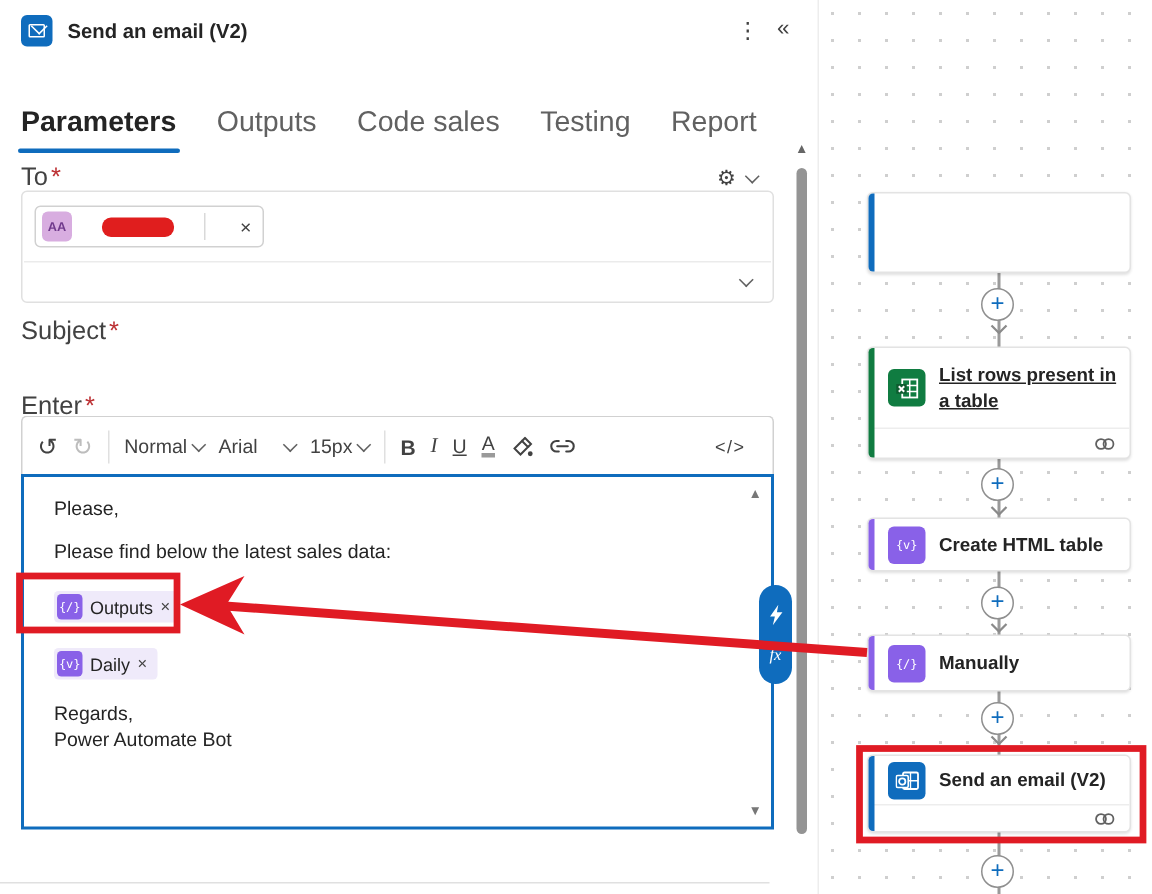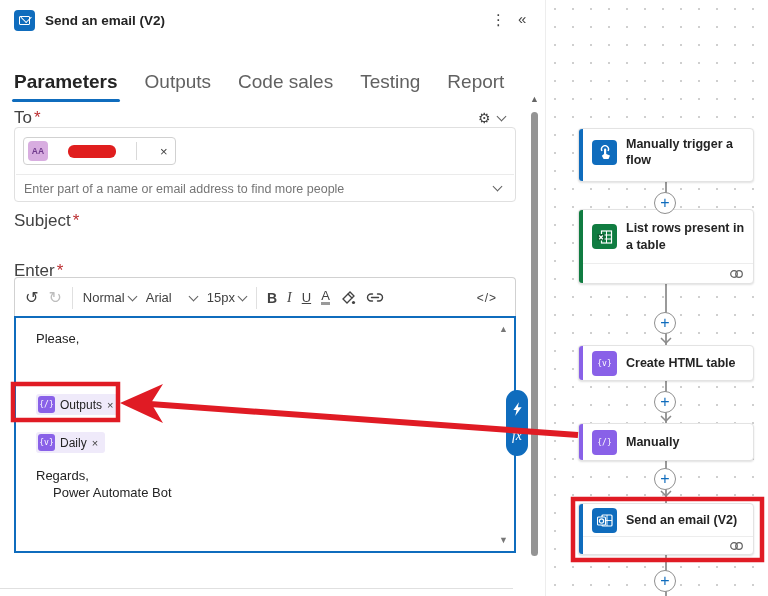--- a/index.html
+++ b/index.html
@@ -72,21 +72,21 @@
   .token { position:absolute; left:20px; display:inline-flex; align-items:center; gap:5px;
     background:#efeafa; border-radius:3px; padding:2px 7px 2px 2px; cursor:pointer; }
   .token-icon { width:17px; height:17px; border-radius:3px; background:#8961e8; color:#fff;
     font-size:8px; font-family:"DejaVu Sans Mono",monospace; display:flex; align-items:center; justify-content:center; }
   .token-label { font-size:12px; color:#242424; }
   .token-x { font-size:11px; color:#424242; cursor:pointer; }
 
   .fx-pill { position:absolute; left:506px; top:390px; width:22px; height:66px; background:#0f6cbd;
     border-radius:11px; display:flex; flex-direction:column; align-items:center; justify-content:space-evenly;
     z-index:6; cursor:pointer; }
-  .fx-label { color:#fff; font-size:14px; font-style:italic; font-family:"Liberation Serif",serif; }
+  .fx-label { color:#fff; font-size:11px; font-style:italic; font-family:"Liberation Serif",serif; }
 
   .panel-bottom-sep { position:absolute; left:0; top:588px; width:513px; height:1px; background:#e0e0e0; }
 
   .scrollbar { position:absolute; left:528px; top:94px; width:14px; height:502px; }
   .sb-arrow { position:absolute; left:2px; top:0; font-size:9px; color:#666; cursor:pointer; }
   .sb-thumb { position:absolute; left:3px; top:18px; width:7px; height:444px; background:#949494;
     border-radius:4px; cursor:pointer; }
 
   
   .canvas { position:absolute; left:545px; top:0; width:223px; height:596px;
@@ -144,21 +144,20 @@
       <span class="chev" style="margin-top:-3px;"></span>
     </div>
     <div class="to-box">
       <div class="to-chip">
         <span class="avatar">AA</span>
         <span class="redact"></span>
         <span class="chip-div"></span>
         <span class="chip-x">×</span>
       </div>
       <div class="to-sep"></div>
-      <input class="to-input" placeholder="Enter part of a name or email address to find more people" style="">
       <span class="chev to-chevron"></span>
     </div>
 
     <div class="fld-label" style="left:14px; top:211px;">
       <span>Subject</span><span class="req">*</span>
     </div>
 
     <div class="fld-label" style="left:14px; top:261px;">
       <span>Enter</span><span class="req">*</span>
     </div>
@@ -196,33 +195,34 @@
             <path d="M6.5 2 H5 a3.5 3.5 0 0 0 0 7 h1.5 M11.5 9 H13 a3.5 3.5 0 0 0 0-7 h-1.5 M5.5 5.5 h7" fill="none" stroke="#424242" stroke-width="1.4" stroke-linecap="round"></path>
           </svg>
       </span>
       <span class="tb-btn tb-code">&lt;/​&gt;</span>
     </div>
 
     <div class="editor">
       <span class="ed-scroll" style="top:6px;">▲</span>
       <span class="ed-scroll" style="bottom:6px;">▼</span>
       <span class="ed-line" style="top:13px;">Please,</span>
+      <span class="ed-line" style="top:42px;">Please find below the latest sales data:</span>
       <span class="token" style="top:76px;">
         <span class="token-icon">{/}</span>
         <span class="token-label">Outputs</span>
         <span class="token-x">×</span>
       </span>
 
       <span class="token" style="top:114px;">
         <span class="token-icon">{v}</span>
         <span class="token-label">Daily</span>
         <span class="token-x">×</span>
       </span>
       <span class="ed-line" style="top:150px;">Regards,</span>
-      <span class="ed-line" style="top:167px;margin-left:17px;">Power Automate Bot</span>
+      <span class="ed-line" style="top:167px;">Power Automate Bot</span>
     </div>
 
     <div class="fx-pill">
       <svg width="11" height="14" viewBox="0 0 12 15">
         <path d="M7.5 0 L1.5 8.5 H5 L3.5 15 L10.5 5.5 H6.5 Z" fill="#fff"></path>
       </svg>
       <span class="fx-label">fx</span>
     </div>
 
     <div class="panel-bottom-sep"></div>
@@ -231,38 +231,28 @@
       <span class="sb-arrow">▲</span>
       <span class="sb-thumb"></span>
     </div>
   </aside>
 
   <main class="canvas">
     <div class="flow-line"></div>
 
     <div class="node" style="top:128px; height:54px;">
       <span class="accent" style="background:#0f6cbd;"></span>
-      <div class="node-main">
-        <span class="node-icon" style="background:#0f6cbd;">
-          <svg width="14" height="15" viewBox="0 0 14 15">
-              <path d="M4 6 a3.5 3.5 0 1 1 6 0" fill="none" stroke="#fff" stroke-width="1.4"></path>
-              <rect x="6" y="3.5" width="2.2" height="7" rx="1.1" fill="#fff"></rect>
-              <path d="M6 9 L3.8 10.8 L5.6 14 H10.5 L12 10.5 L8.2 9 Z" fill="#fff"></path>
-            </svg>
-        </span>
-        <span class="node-title">Manually trigger a flow</span>
-      </div>
     </div>
 
     <div class="plus" style="top:192px;">+</div>
     <svg class="arrowhead" style="top:216px;" width="12" height="7">
         <path d="M1 1 L6 6 L11 1" stroke="#8a8a8a" stroke-width="1.5" fill="none"></path>
       </svg>
 
-    <div class="node" style="top:209px;">
+    <div class="node" style="top:231px;text-decoration:underline;">
       <span class="accent" style="background:#107c41;"></span>
       <div class="node-main" style="height:53px;">
         <span class="node-icon" style="background:#107c41;">
           <svg width="16" height="14" viewBox="0 0 16 14">
               <rect x="4.5" y="1" width="10" height="12" fill="none" stroke="#fff" stroke-width="1.2"></rect>
               <line x1="4.5" y1="5" x2="14.5" y2="5" stroke="#fff" stroke-width="1"></line>
               <line x1="4.5" y1="9" x2="14.5" y2="9" stroke="#fff" stroke-width="1"></line>
               <line x1="9.5" y1="1" x2="9.5" y2="13" stroke="#fff" stroke-width="1"></line>
               <rect x="0.5" y="4" width="7" height="6.5" fill="#0e5c30"></rect>
               <path d="M2.2 5.5 L5.8 9.2 M5.8 5.5 L2.2 9.2" stroke="#fff" stroke-width="1.3"></path>

